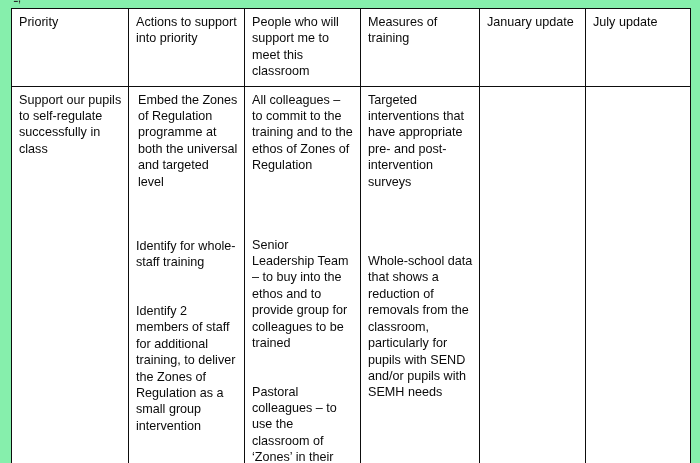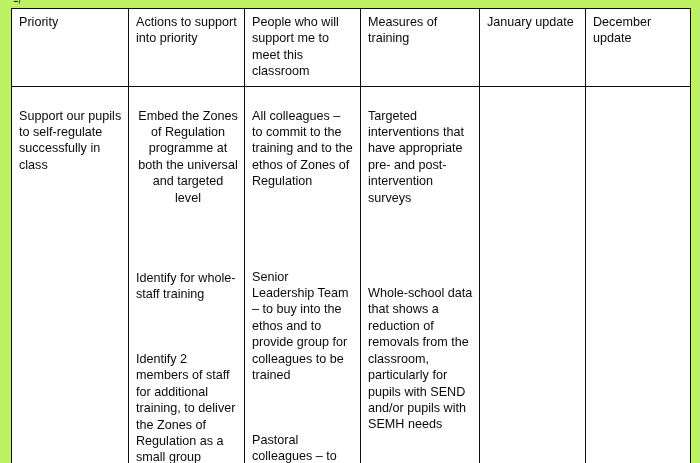--- a/index.html
+++ b/index.html
@@ -12,21 +12,21 @@
     height: 463px;
     overflow: hidden;
     font-family: "Liberation Sans", sans-serif;
     color: #000000;
   }
 
   .page {
     position: relative;
     width: 700px;
     height: 463px;
-    background: #bef264;
+    background: #86efac;
     overflow: hidden;
   }
 
   
   .clipped-fragment {
     position: absolute;
     left: 14px;
     top: -9px;
     font-size: 12.5px;
     line-height: 14px;
@@ -74,28 +74,28 @@
   col.c-people    { width: 116px; }
   col.c-measures  { width: 119px; }
   col.c-january   { width: 106px; }
   col.c-july      { width: 105px; }
 
   tr.body-row td {
     height: 386px;
   }
 
   .cellblock {
-    margin: 16px 0 0 0;
+    margin: 0 0 0 0;
   }
   
   .gap-lg { height: 48px; }
   .gap-md { height: 32px; }
   .gap-xl { height: 63px; }
 
-  .indent-1 { padding-left: 2px; text-align: center; }
+  .indent-1 { padding-left: 2px; }
 </style>
 </head>
 <body>
 
 <div class="page">
 
   <div class="clipped-fragment">ـ,</div>
 
   <div class="table-wrap">
     <table class="plan">
@@ -108,21 +108,21 @@
         <col class="c-july">
       </colgroup>
 
       <thead>
         <tr>
           <th>Priority</th>
           <th>Actions to support into priority</th>
           <th>People who will support me to meet this classroom</th>
           <th>Measures of training</th>
           <th>January update</th>
-          <th>December update</th>
+          <th>July update</th>
         </tr>
       </thead>
 
       <tbody>
         <tr class="body-row">
 
           <td>
             <div class="cellblock">Support our pupils to self-regulate successfully in class</div>
           </td>
 

